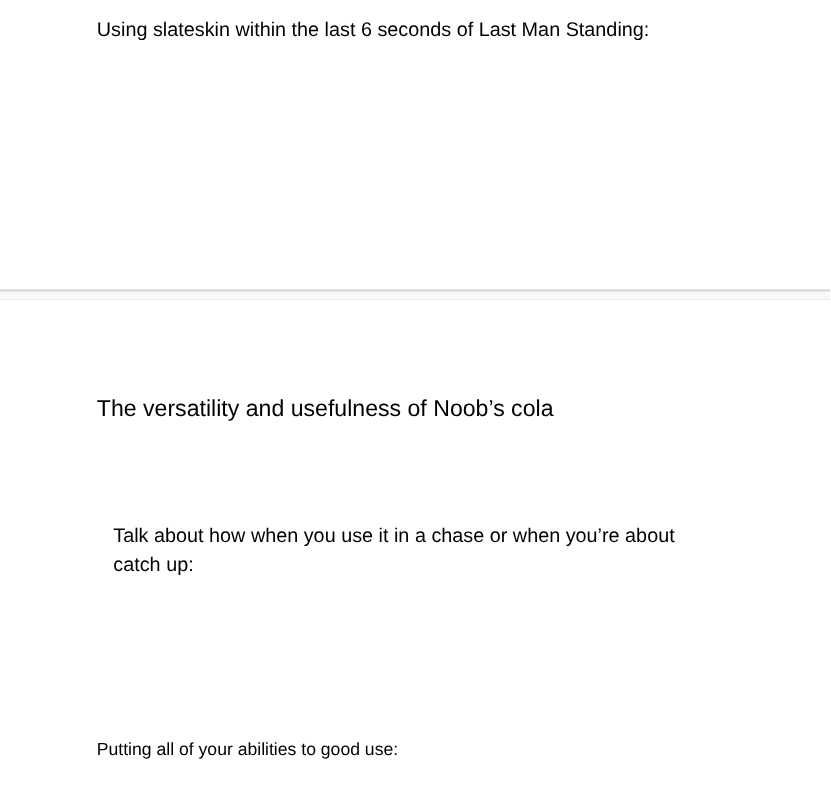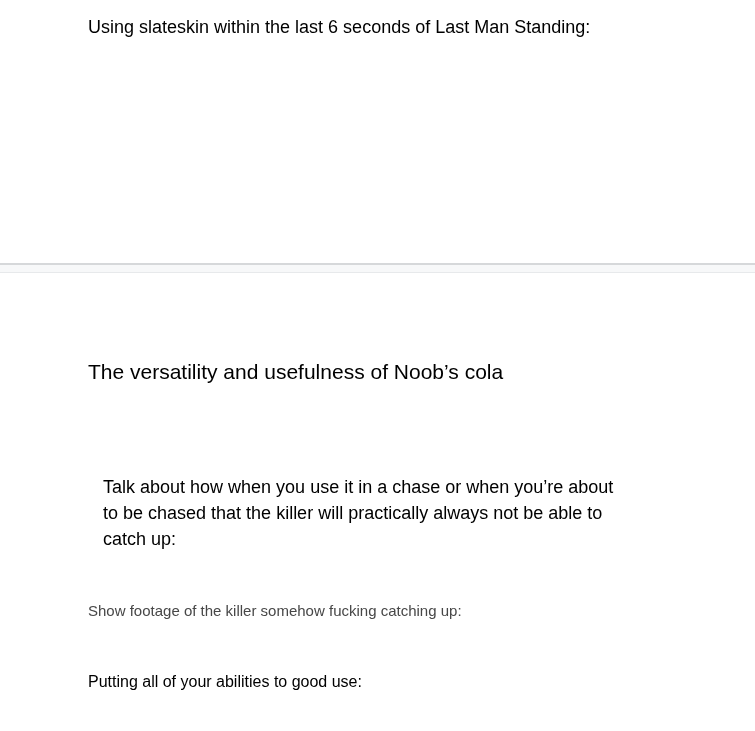--- a/index.html
+++ b/index.html
@@ -91,21 +91,19 @@
   <div class="page-gap"></div>
 
   <section class="page page-2"></section>
 
   <div class="heading-block">
     <div class="h-line">The versatility and usefulness of Noob’s cola</div>
   </div>
 
   <div class="paragraph-block">
     <div class="p-line">Talk about how when you use it in a chase or when you’re about</div>
-    <div class="p-line">to be chased that the killer will practically always not be able to</div>
     <div class="p-line">catch up:</div>
   </div>
 
-  <div class="txt muted-note">Show footage of the killer somehow fucking catching up:</div>
 
   <div class="txt subheading">Putting all of your abilities to good use:</div>
 
 </div>
 
 </body></html>

